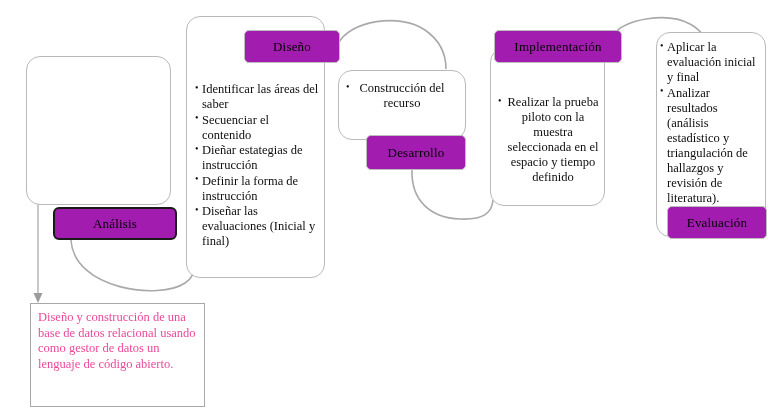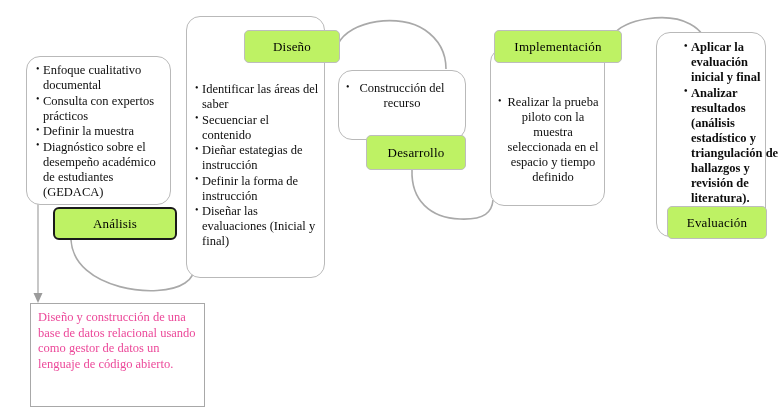--- a/index.html
+++ b/index.html
@@ -35,21 +35,21 @@
     position: absolute;
     box-sizing: border-box;
     background: #ffffff;
     border: 1px solid #a8a8a8;
     border-radius: 0;
   }
   
   .chip {
     position: absolute;
     box-sizing: border-box;
-    background: #bef264;
+    background: #a21caf;
     border: 1px solid #bdbdbd;
     border-radius: 5px;
     display: flex;
     align-items: center;
     justify-content: center;
     color: #000000;
     font-size: 13px;
     letter-spacing: .2px;
     white-space: nowrap;
   }
@@ -100,26 +100,20 @@
 
     <path d="M 412 170 C 411 200 430 218 460 219 C 485 220 492 212 493 200" fill="none" stroke="#a9a9a9" stroke-width="1.6"></path>
 
     <path d="M 612 36 C 625 18 668 12 690 24 C 703 31 707 41 707 50" fill="none" stroke="#a9a9a9" stroke-width="1.6"></path>
 
     <line x1="38" y1="200" x2="38" y2="295" stroke="#b0b0b0" stroke-width="1.4"></line>
     <polygon points="38,303 33.5,293 42.5,293" fill="#9b9b9b"></polygon>
   </svg>
 
   <div class="panel" style="left:26px; top:56px; width:145px; height:149px;"></div>
-  <ul class="bullets" style="left:36px; top:63px; width:130px;">
-    <li>Enfoque cualitativo documental</li>
-    <li>Consulta con expertos prácticos</li>
-    <li>Definir la muestra</li>
-    <li>Diagnóstico sobre el desempeño académico de estudiantes (GEDACA)</li>
-  </ul>
   <div class="chip emph" style="left:53px; top:207px; width:124px; height:33px;">Análisis</div>
 
   <div class="panel" style="left:186px; top:16px; width:139px; height:262px;"></div>
   <ul class="bullets" style="left:195px; top:82px; width:124px;">
     <li>Identificar las áreas del saber</li>
     <li>Secuenciar el contenido</li>
     <li>Dieñar estategias de instrucción</li>
     <li>Definir la forma de instrucción</li>
     <li>Diseñar las evaluaciones (Inicial y final)</li>
   </ul>
@@ -131,21 +125,21 @@
   </ul>
   <div class="chip" style="left:366px; top:135px; width:100px; height:35px;">Desarrollo</div>
 
   <div class="panel" style="left:490px; top:48px; width:115px; height:158px;"></div>
   <ul class="bullets" style="left:498px; top:95px; width:103px;text-align:center;">
     <li>Realizar la prueba piloto con la muestra seleccionada en el espacio y tiempo definido</li>
   </ul>
   <div class="chip" style="left:494px; top:30px; width:128px; height:33px;">Implementación</div>
 
   <div class="panel" style="left:656px; top:32px; width:110px; height:205px;"></div>
-  <ul class="bullets" style="left:684px; top:40px; width:98px;font-weight:bold;">
+  <ul class="bullets" style="left:660px; top:40px; width:98px;">
     <li>Aplicar la evaluación inicial y final</li>
     <li>Analizar resultados (análisis estadístico y triangulación de hallazgos y revisión de literatura).</li>
   </ul>
   <div class="chip" style="left:667px; top:206px; width:100px; height:33px;">Evaluación</div>
 
   <div class="panel-sq" style="left:30px; top:303px; width:175px; height:104px;"></div>
   <div class="plain-text" style="left:38px; top:310px; width:160px;">Diseño y construcción  de una base de datos relacional usando como gestor de datos un lenguaje de código abierto.</div>
 
 </div>
 

